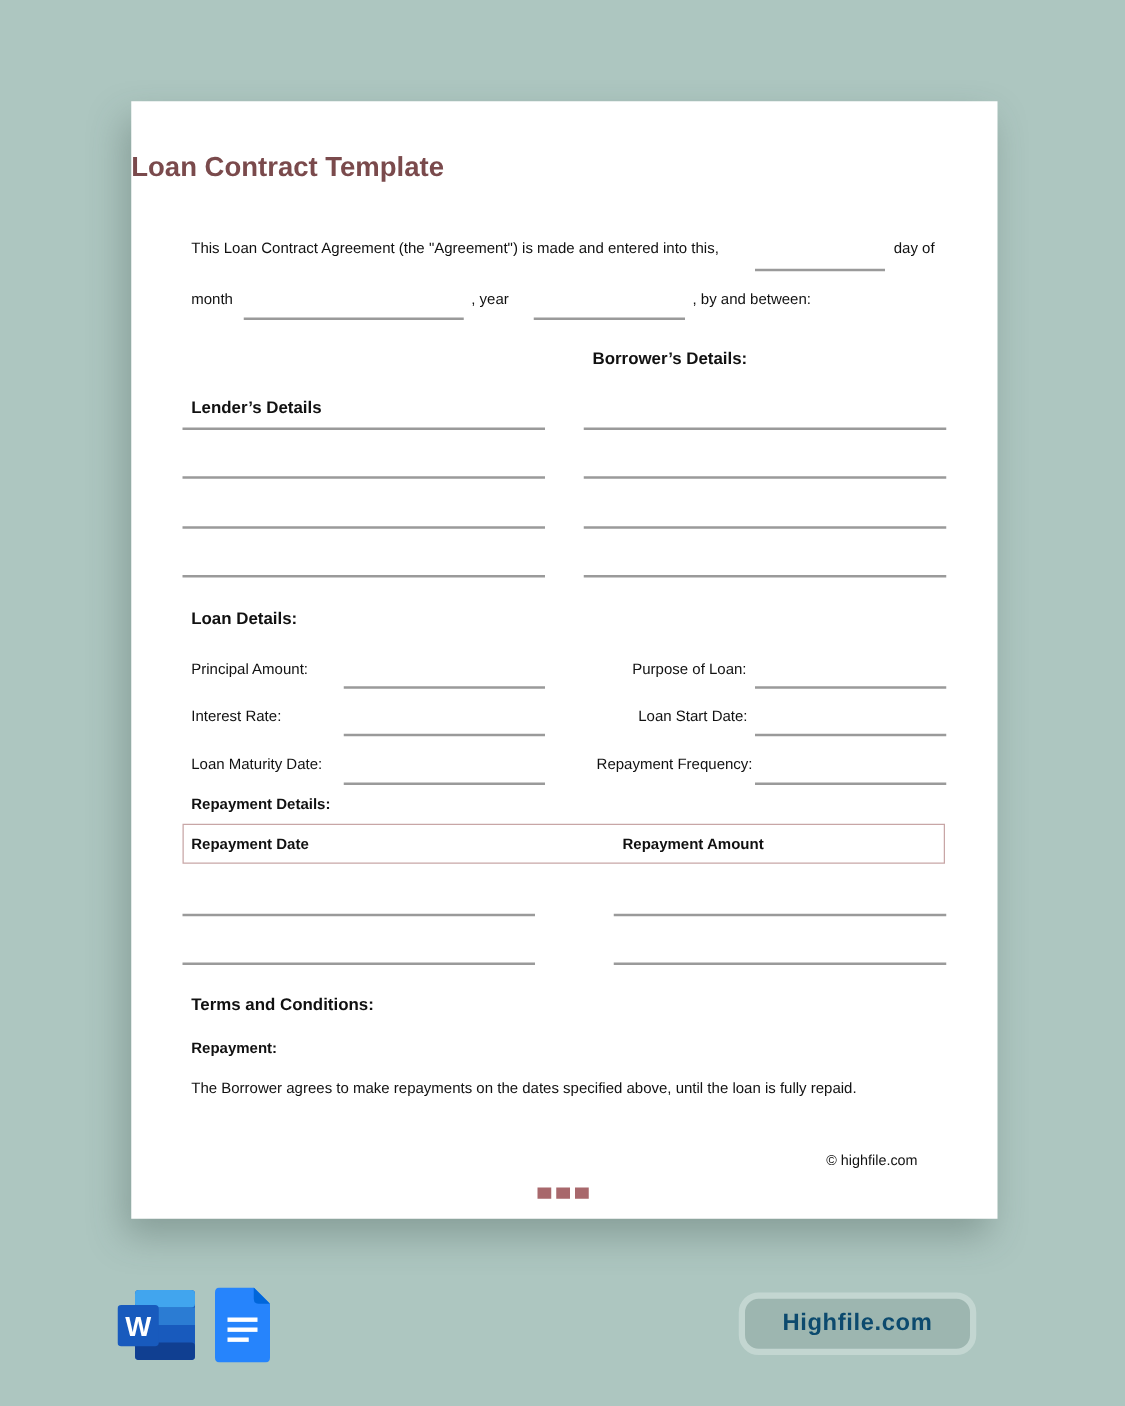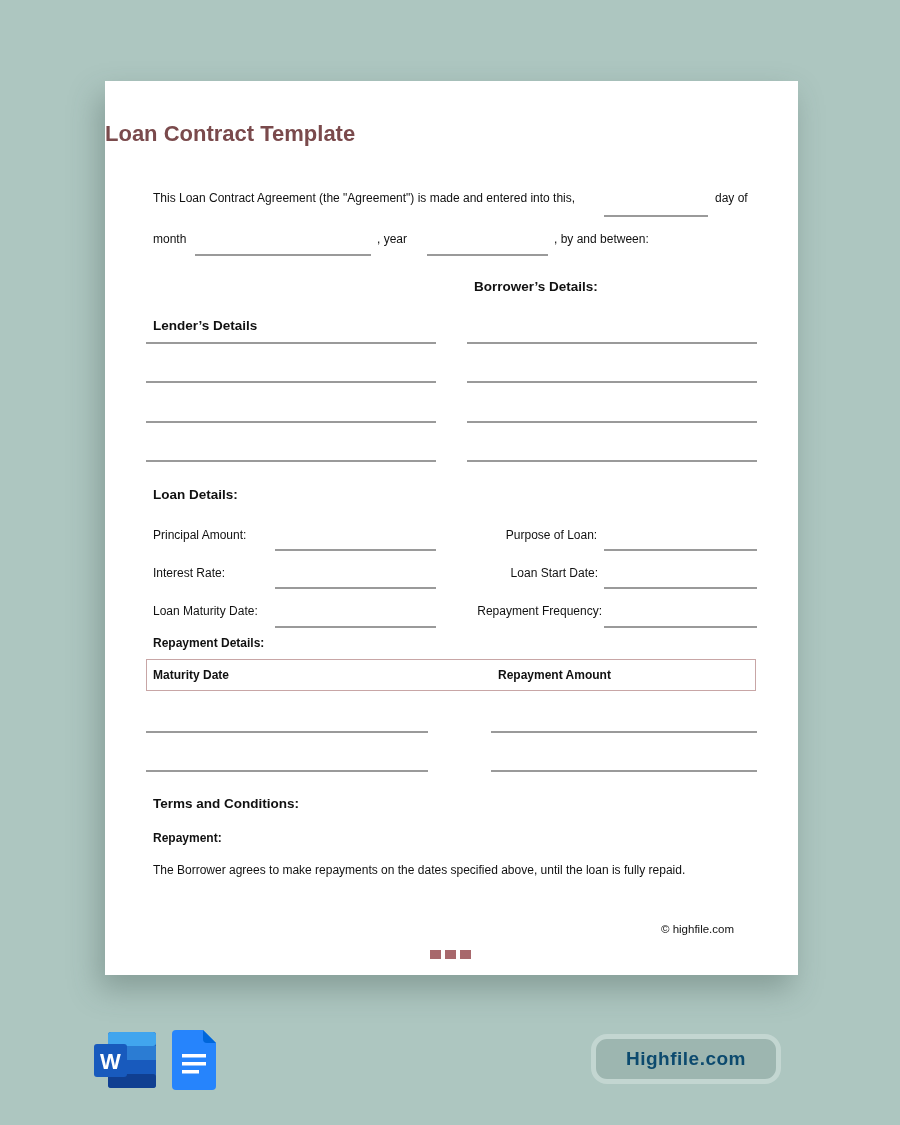--- a/index.html
+++ b/index.html
@@ -76,21 +76,21 @@
   <div class="line" style="left:499px;top:506px;width:153px;"></div>
 
   <div class="t" style="left:48px;top:523px;">Loan Maturity Date:</div>
   <div class="line" style="left:170px;top:545px;width:161px;"></div>
   <div class="t" style="left:344px;top:523px;width:153px;text-align:right;">Repayment Frequency:</div>
   <div class="line" style="left:499px;top:545px;width:153px;"></div>
 
   <div class="hs" style="left:48px;top:555px;">Repayment Details:</div>
 
   <div class="rep-table">
-    <div class="hs" style="left:6px;top:8px;">Maturity Date</div>
+    <div class="hs" style="left:6px;top:8px;">Repayment Date</div>
     <div class="hs" style="left:351px;top:8px;">Repayment Amount</div>
   </div>
 
   <div class="line" style="left:41px;top:650px;width:282px;"></div>
   <div class="line" style="left:41px;top:689px;width:282px;"></div>
   <div class="line" style="left:386px;top:650px;width:266px;"></div>
   <div class="line" style="left:386px;top:689px;width:266px;"></div>
 
   <div class="h" style="left:48px;top:715px;">Terms and Conditions:</div>
   <div class="hs" style="left:48px;top:750px;">Repayment:</div>

